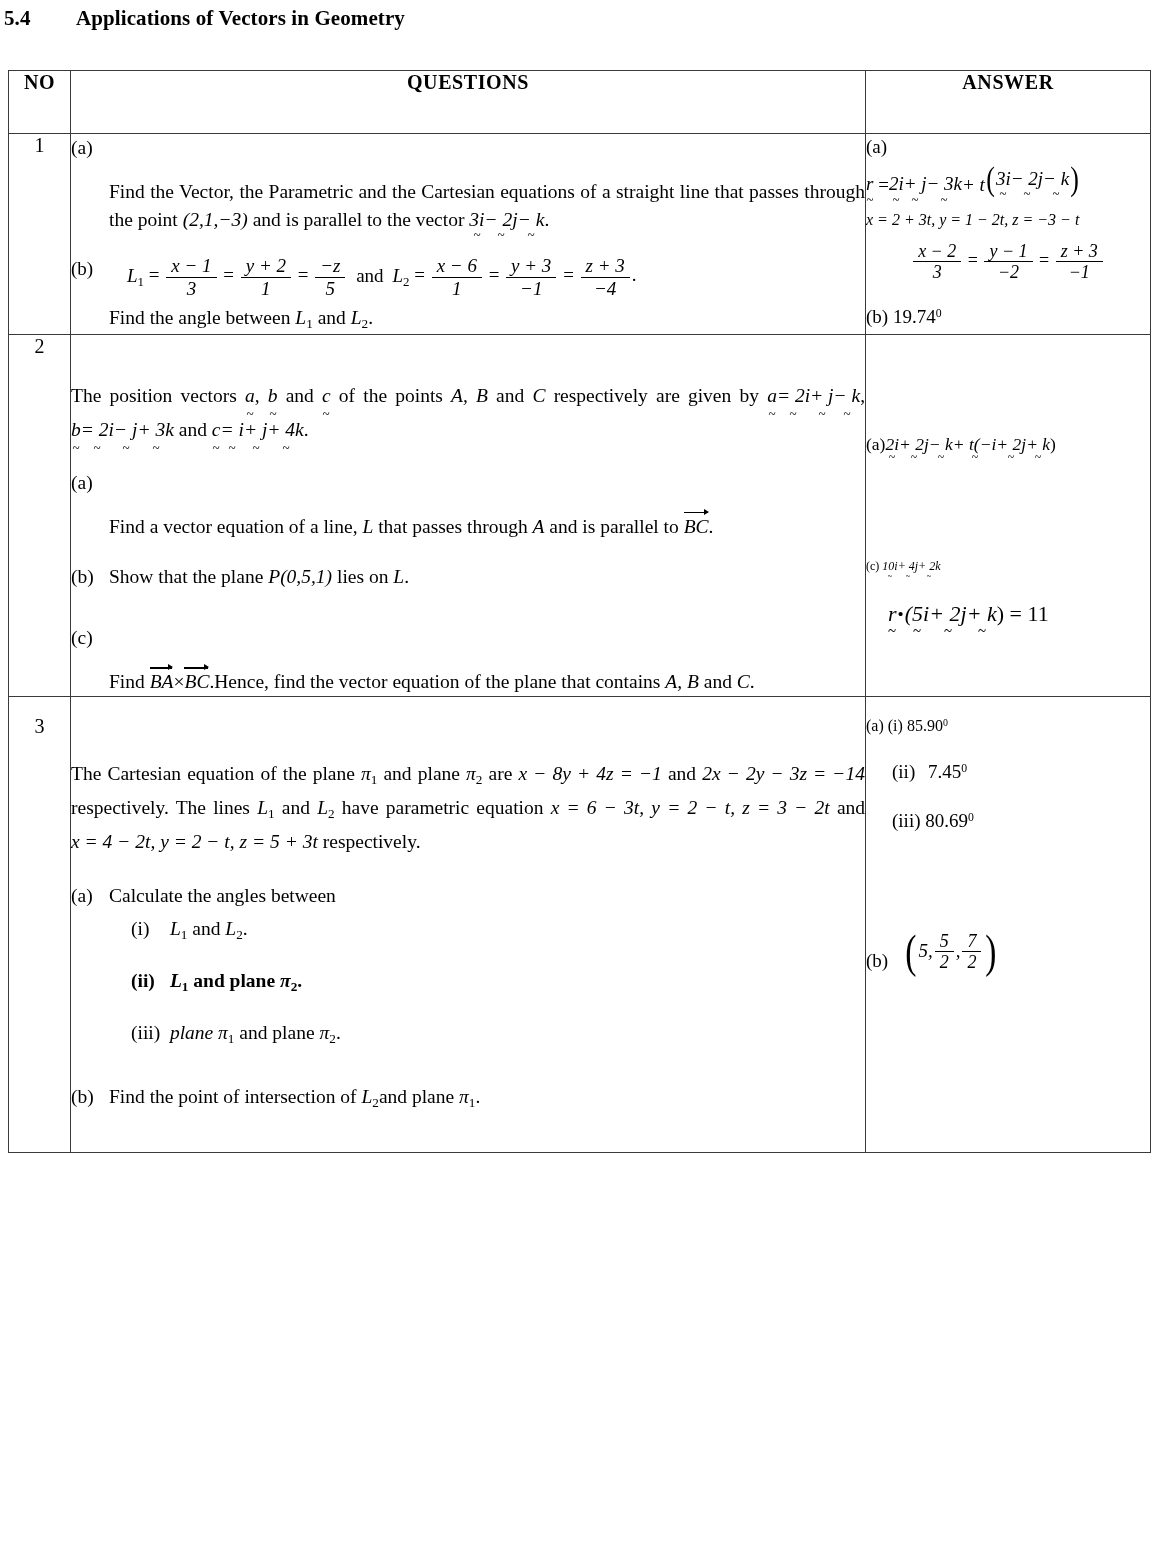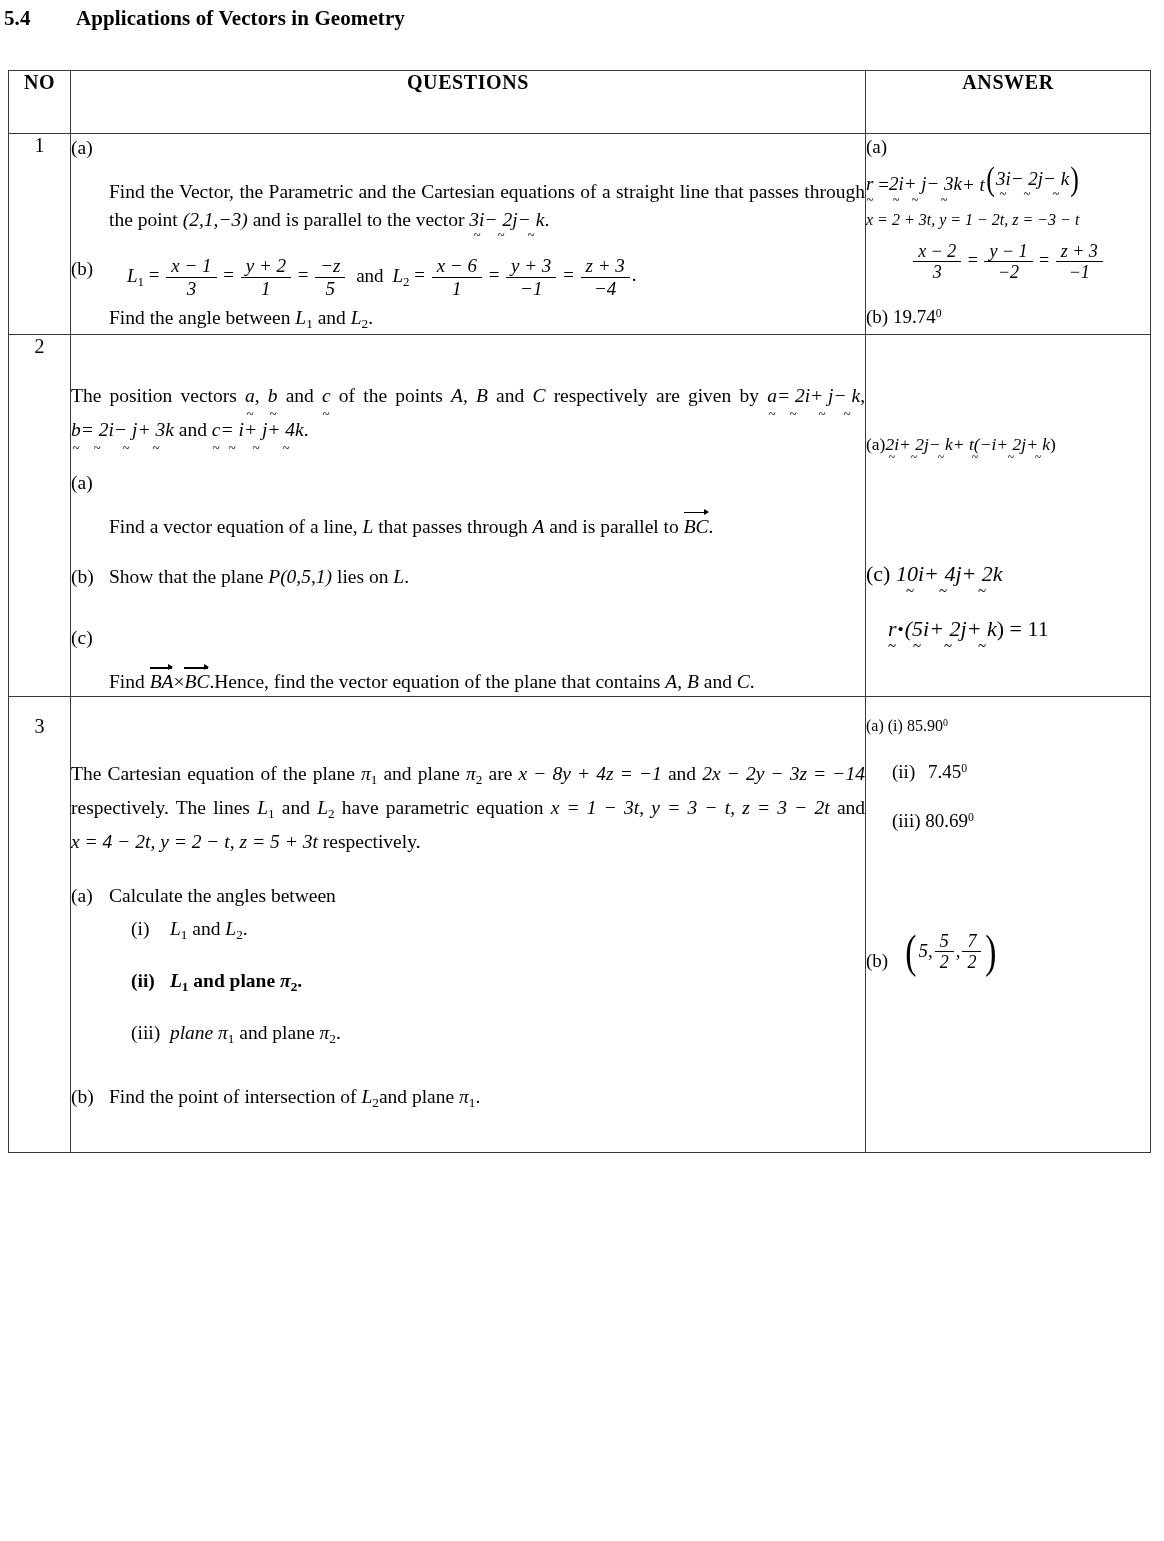--- a/index.html
+++ b/index.html
@@ -343,21 +343,21 @@
 
     </td>
     <td class="a-cell">
       <div style="height:96px;"></div>
       <div class="mathline" style="font-size:17.5px;">
         <span>(a)</span><span class="vec">2i</span><span class="vec">+ 2j</span><span class="vec">− k</span><span class="vec">+ t(−i</span><span class="vec">+ 2j</span><span class="vec">+ k</span><span>)</span>
       </div>
 
       <div style="height:100px;"></div>
 
-      <div class="mathline" style="font-size:22px;">
+      <div class="mathline" style="font-size:12px;">
         <span>(c)</span>
         <span class="vec">10i</span><span class="vec">+ 4j</span><span class="vec">+ 2k</span>
       </div>
 
       <div class="gap-m"></div>
 
       <div class="mathline" style="font-size:22px;padding-left:22px;">
         <span class="vec">r</span><span class="dotop">•</span><span class="vec">(5i</span><span class="vec">+ 2j</span><span class="vec">+ k</span><span>)</span>
         <span>= 11</span>
       </div>
@@ -377,21 +377,21 @@
         <span class="mi"><span>π</span><sub class="sb">2</sub></span>
         <span>are</span>
         <span class="mi nowrap">x − 8y + 4z = −1</span>
         <span>and</span>
         <span class="mi nowrap">2x − 2y − 3z = −14</span>
         <span>respectively. The lines</span>
         <span class="mi"><span>L</span><sub class="sb">1</sub></span>
         <span>and</span>
         <span class="mi"><span>L</span><sub class="sb">2</sub></span>
         <span>have parametric equation</span>
-        <span class="mi nowrap">x = 1 − 3t,  y = 3 − t, z = 3 − 2t</span>
+        <span class="mi nowrap">x = 6 − 3t,  y = 2 − t, z = 3 − 2t</span>
         <span>and</span>
         <span class="mi nowrap">x = 4 − 2t,  y = 2 − t, z = 5 + 3t</span>
         <span>respectively.</span>
       </div>
 
       <div class="gap-m"></div>
 
       <div class="item">
         <span class="lbl">(a)</span>
         <span class="bdy">

